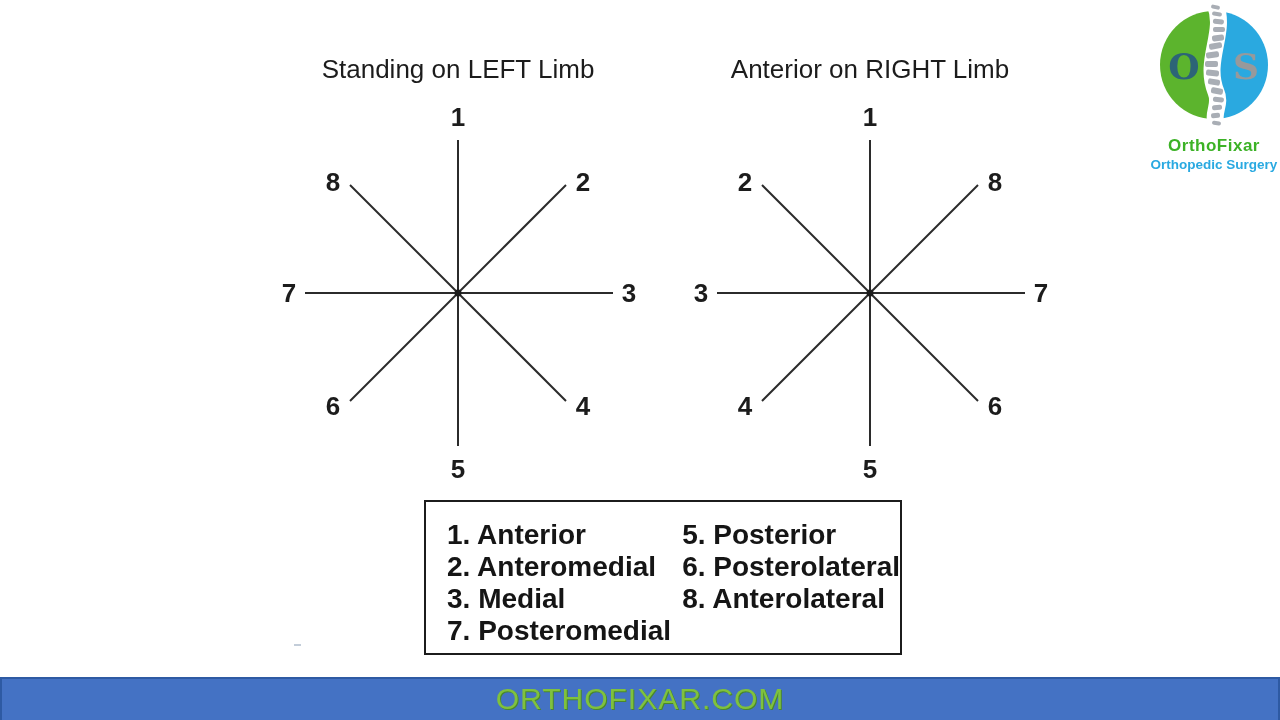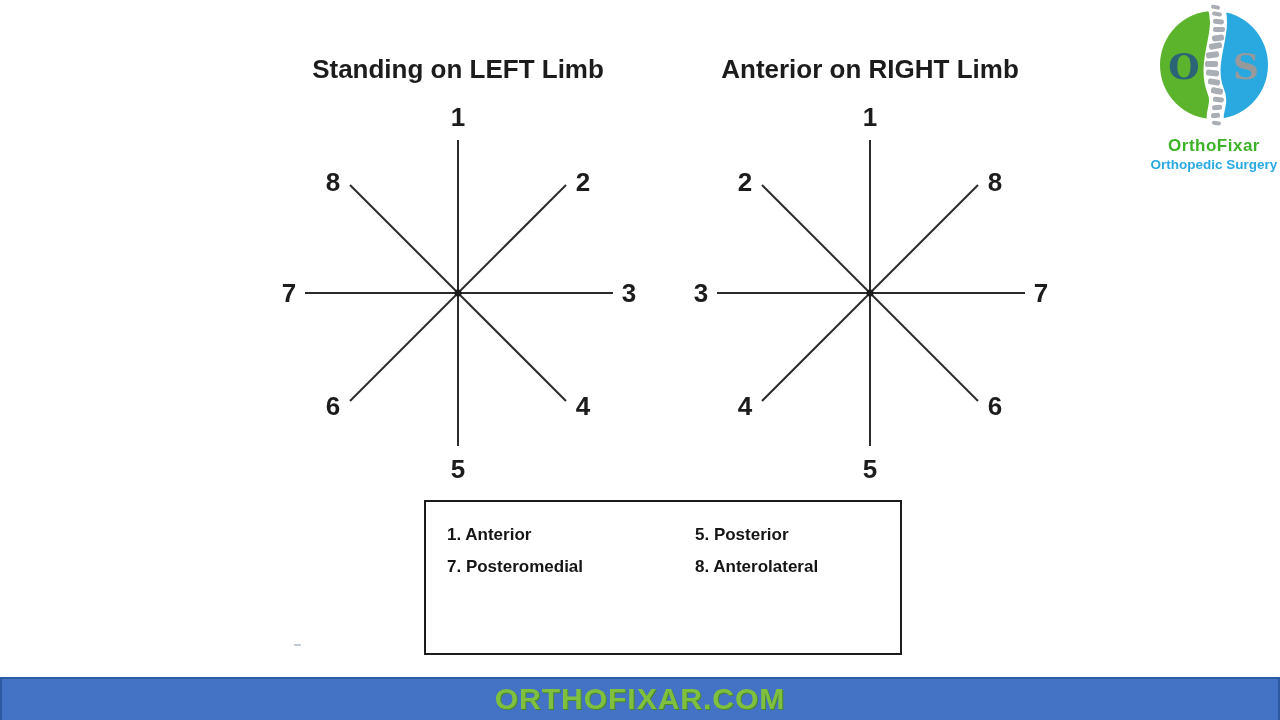--- a/index.html
+++ b/index.html
@@ -12,21 +12,21 @@
     font-family: "Liberation Sans", sans-serif;
   }
 
   
   .diagram-title {
     position: absolute;
     top: 54px;
     width: 400px;
     text-align: center;
     font-size: 26px;
-    font-weight: bold;
+    font-weight: normal;
     color: #1c1c1c;
     letter-spacing: 0px;
   }
   #title-left  { left: 258px; }
   #title-right { left: 670px; }
 
   
   .star-wrap { position: absolute; top: 95px; width: 400px; height: 400px; }
   #star-left  { left: 258px; }
   #star-right { left: 670px; }
@@ -45,21 +45,21 @@
     left: 424px; top: 500px;
     width: 478px; height: 155px;
     border: 2px solid #1c1c1c;
     background: #ffffff;
     display: flex;
     padding: 17px 0 0 21px;
   }
   .legend-col { display: block; }
   .legend-col-1 { width: 248px; }
   .legend-item {
-    font-size: 17px;
+    font-size: 28px;
     font-weight: bold;
     color: #151515;
     line-height: 32px;
     white-space: nowrap;
   }
 
   
   .artifact-dash {
     position: absolute;
     left: 294px; top: 644px;
@@ -96,21 +96,21 @@
     width: 1280px; height: 45px;
     background: #4472c4;
     border: 2px solid #2e5aa3;
     border-bottom: none;
     display: flex;
     align-items: center;
     justify-content: center;
   }
   .footer-text {
     font-size: 30px;
-    font-weight: bold;
+    font-weight: normal;
     letter-spacing: 1px;
     color: #7fc13e;
     text-shadow: 1px 1px 0 #49882a;
     margin-top: -4px;
   }
 </style>
 </head>
 <body>
 
 <div class="diagram-title" id="title-left">Standing on LEFT Limb</div>
@@ -153,24 +153,27 @@
     <text class="spoke-label" x="200" y="383" text-anchor="middle">5</text>
     <text class="spoke-label" x="75" y="320" text-anchor="middle">4</text>
     <text class="spoke-label" x="31" y="207" text-anchor="middle">3</text>
     <text class="spoke-label" x="75" y="96" text-anchor="middle">2</text>
   </svg>
 </div>
 
 <div class="legend-box">
   <div class="legend-col legend-col-1">
     <div class="legend-item">1. Anterior</div>
+    <div class="legend-item">2. Anteromedial</div>
+    <div class="legend-item">3. Medial</div>
     <div class="legend-item">7. Posteromedial</div>
   </div>
   <div class="legend-col">
     <div class="legend-item">5. Posterior</div>
+    <div class="legend-item">6. Posterolateral</div>
     <div class="legend-item">8. Anterolateral</div>
   </div>
 </div>
 
 <div class="artifact-dash"></div>
 
 <div class="logo">
   <svg width="126" height="130" viewBox="0 0 126 130">
 
     <path d="M 63 9 A 54 54 0 0 0 63 117 Z" fill="#5cb42d"></path>

